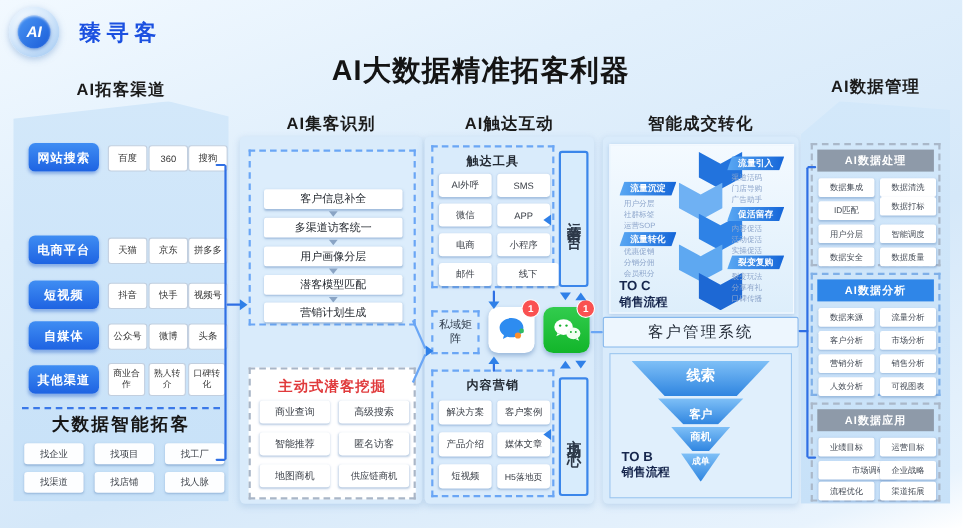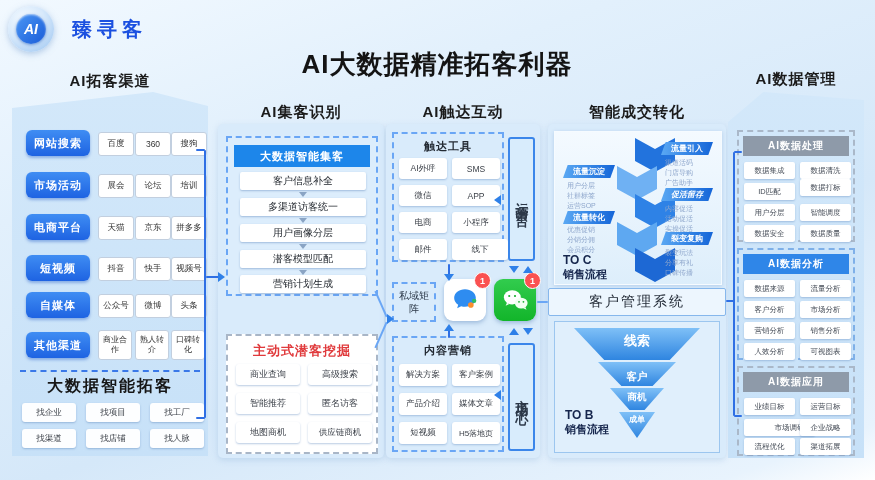--- a/index.html
+++ b/index.html
@@ -118,26 +118,20 @@
   <div class="colpanel" style="left:386px;width:154px;"></div>
   <div class="colpanel" style="left:548px;width:178px;"></div>
 
   <div class="panel-left">
     <div class="chan-row" style="top:38px;">
       <div class="chan-label">网站搜索</div>
       <div class="chip" style="left:86px;">百度</div>
       <div class="chip" style="left:123px;">360</div>
       <div class="chip" style="left:159px;">搜狗</div>
     </div>
-    <div class="chan-row" style="top:80px;">
-      <div class="chan-label">市场活动</div>
-      <div class="chip" style="left:86px;">展会</div>
-      <div class="chip" style="left:123px;">论坛</div>
-      <div class="chip" style="left:159px;">培训</div>
-    </div>
     <div class="chan-row" style="top:122px;">
       <div class="chan-label">电商平台</div>
       <div class="chip" style="left:86px;">天猫</div>
       <div class="chip" style="left:123px;">京东</div>
       <div class="chip" style="left:159px;">拼多多</div>
     </div>
     <div class="chan-row" style="top:163px;">
       <div class="chan-label">短视频</div>
       <div class="chip" style="left:86px;">抖音</div>
       <div class="chip" style="left:123px;">快手</div>
@@ -159,21 +153,20 @@
     <div class="foot-title">大数据智能拓客</div>
     <div class="foot-btn" style="left:10px;top:311px;">找企业</div>
     <div class="foot-btn" style="left:74px;top:311px;">找项目</div>
     <div class="foot-btn" style="left:138px;top:311px;">找工厂</div>
     <div class="foot-btn" style="left:10px;top:337px;">找渠道</div>
     <div class="foot-btn" style="left:74px;top:337px;">找店铺</div>
     <div class="foot-btn" style="left:138px;top:337px;">找人脉</div>
   </div>
 
   <div class="boxA">
-    <div class="boxA-hd">大数据智能集客</div>
     <div class="step" style="top:34px;">客户信息补全</div>
     <div class="sarr" style="top:54px;"></div>
     <div class="step" style="top:60px;">多渠道访客统一</div>
     <div class="sarr" style="top:80px;"></div>
     <div class="step" style="top:86px;">用户画像分层</div>
     <div class="sarr" style="top:106px;"></div>
     <div class="step" style="top:112px;">潜客模型匹配</div>
     <div class="sarr" style="top:132px;"></div>
     <div class="step" style="top:137px;">营销计划生成</div>
   </div>
@@ -246,21 +239,21 @@
       <span>渠道活码</span>
         <span>门店导购</span>
         <span>广告助手</span>
     </div>
     <div class="pill" style="left:8px;top:33px;">流量沉淀</div>
     <div class="sl" style="left:12px;top:49px;">
       <span>用户分层</span>
         <span>社群标签</span>
         <span>运营SOP</span>
     </div>
-    <div class="pill" style="left:106px;top:56px;font-style:italic;">促活留存</div>
+    <div class="pill" style="left:106px;top:56px;">促活留存</div>
     <div class="sl" style="left:110px;top:72px;">
       <span>内容促活</span>
         <span>活动促活</span>
         <span>实操促活</span>
     </div>
     <div class="pill" style="left:8px;top:79px;">流量转化</div>
     <div class="sl" style="left:12px;top:93px;">
       <span>优惠促销</span>
         <span>分销分佣</span>
         <span>会员积分</span>

